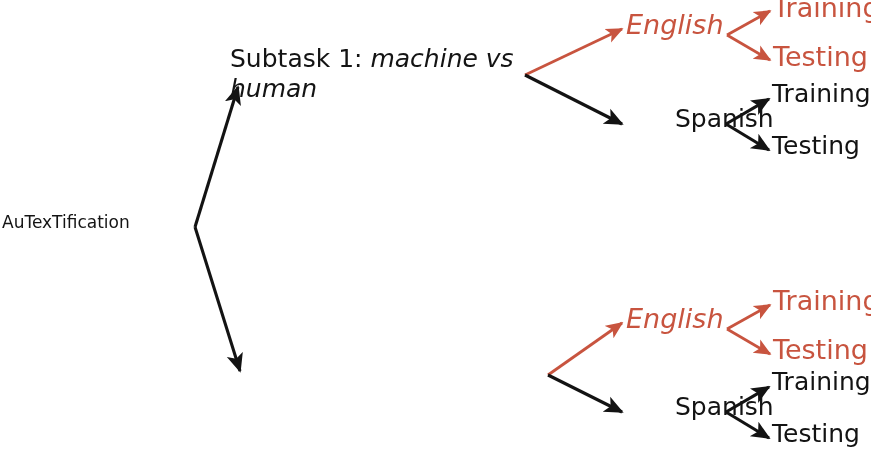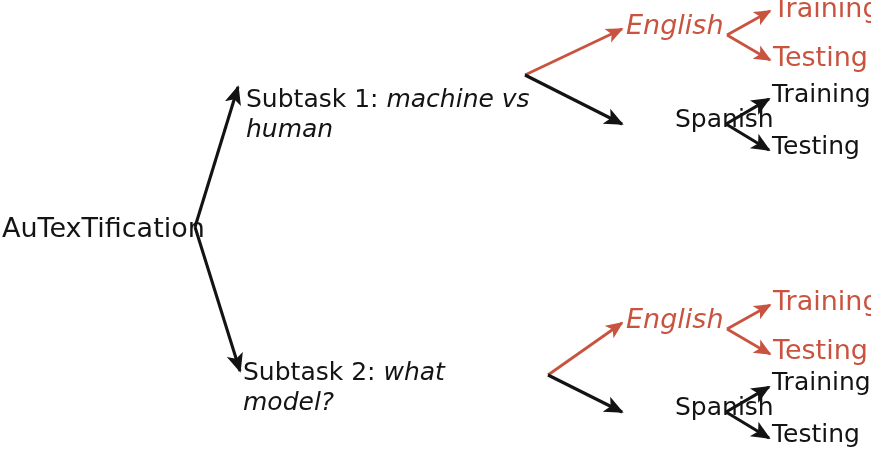--- a/index.html
+++ b/index.html
@@ -26,34 +26,33 @@
   }
   .node {
     position: absolute;
     white-space: nowrap;
     line-height: 1.18;
     color: #141414;
   }
   .node-root {
     left: 2px;
     top: 212px;
-    font-size: 27px;
+    font-size: 17px;
   }
   .node-subtask {
     font-size: 25px;
     max-width: 290px;
     white-space: normal;
   }
   .node-subtask .st-em {
     font-style: italic;
   }
   .node-subtask1 {
-    left: 246px;
+    left: 230px;
     top: 44px;
-    margin-top: 40px;
   }
   .node-subtask2 {
     left: 243px;
     top: 357px;
   }
   .node-lang {
     font-size: 27px;
     font-style: italic;
   }
   .node-lang-es {
@@ -147,24 +146,20 @@
   <div class="node node-lang-es black esp-top">
     <span>Spanish</span>
   </div>
   <div class="node node-leaf-es black tr-top-es">
     <span>Training</span>
   </div>
   <div class="node node-leaf-es black te-top-es">
     <span>Testing</span>
   </div>
 
-  <div class="node node-subtask node-subtask2">
-    <span>Subtask 2:</span>
-    <span class="st-em">what model?</span>
-  </div>
 
   <div class="node node-lang red eng-bot">
     <span>English</span>
   </div>
   <div class="node node-leaf red tr-bot">
     <span>Training</span>
   </div>
   <div class="node node-leaf red te-bot">
     <span>Testing</span>
   </div>

